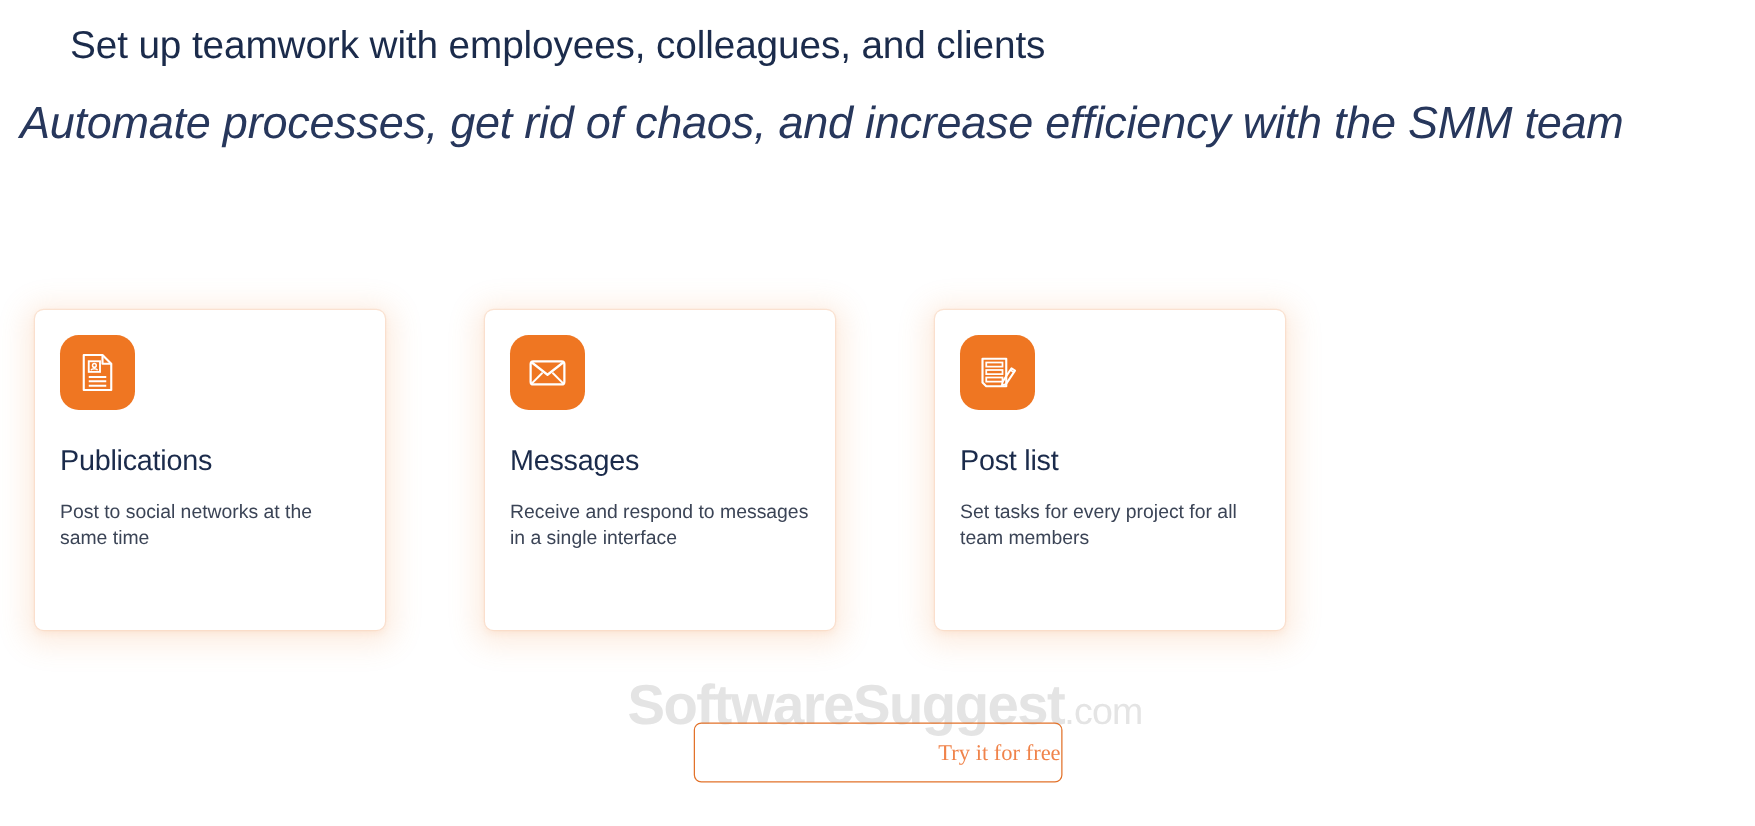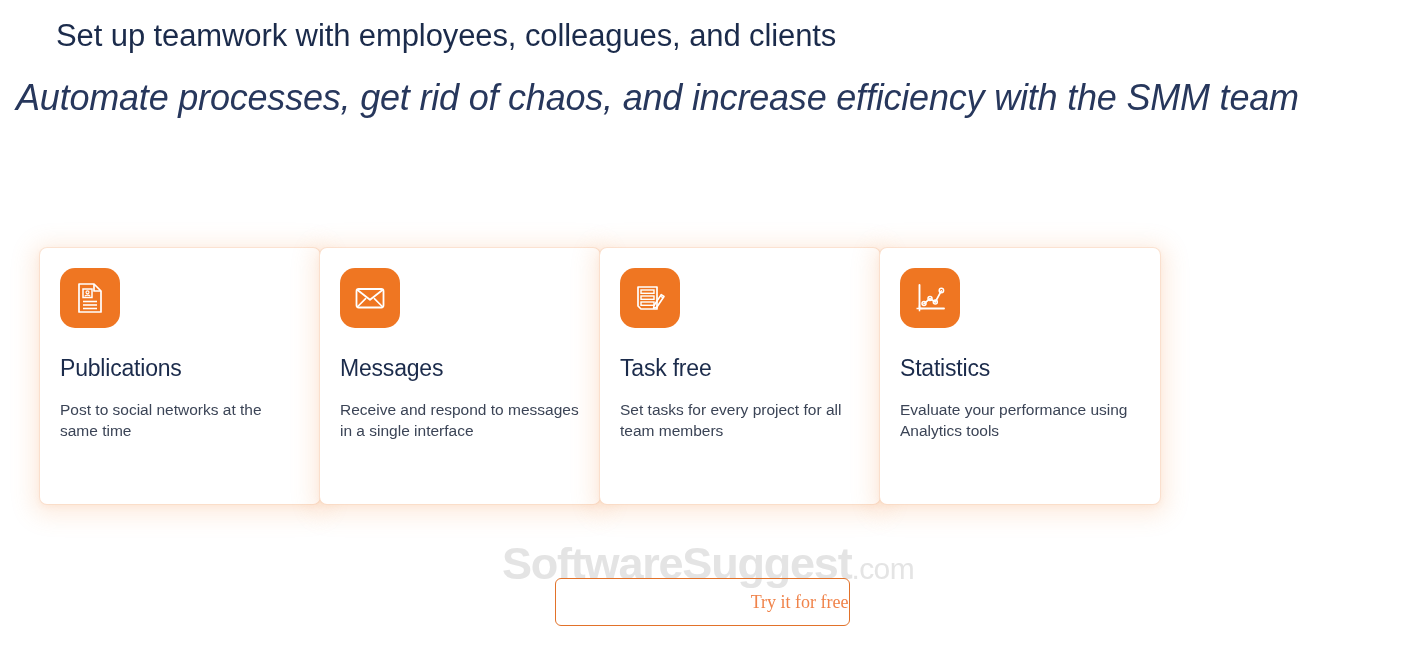--- a/index.html
+++ b/index.html
@@ -50,21 +50,21 @@
   }
 
   
   .cards-row {
     position: absolute;
     left: 28px;
     top: 248px;
     width: 1360px;
     height: 256px;
     display: flex;
-    margin-left: 12px;
+    gap: 80px;
   }
 
   .card {
     position: relative;
     width: 280px;
     height: 256px;
     background: #ffffff;
     border-radius: 7px;
     box-shadow:
       0 0 0 1px rgba(247, 214, 190, 0.55),
@@ -199,40 +199,24 @@
       <div class="icon-tile">
         <svg width="34" height="34" viewBox="0 0 34 34" fill="none" aria-hidden="true">
           <path d="M5 6 H24 V28 H8 L5 25 Z" stroke="#ffffff" stroke-width="1.7" fill="none" stroke-linejoin="round"></path>
           <rect x="8" y="9" width="13" height="3.3" stroke="#ffffff" stroke-width="1.4" fill="none"></rect>
           <rect x="8" y="15" width="13" height="3.3" stroke="#ffffff" stroke-width="1.4" fill="none"></rect>
           <rect x="8" y="21" width="13" height="3.3" stroke="#ffffff" stroke-width="1.4" fill="none"></rect>
           <path d="M21 24.5 L28.2 13.6 L31 15.5 L23.8 26.3 L20.6 27.3 Z" stroke="#ffffff" stroke-width="1.6" fill="none" stroke-linejoin="round"></path>
           <line x1="27.3" y1="15" x2="30.1" y2="16.9" stroke="#ffffff" stroke-width="1.3"></line>
         </svg>
       </div>
-      <div class="card-title">Task free</div>
+      <div class="card-title">Post list</div>
       <div class="card-desc">Set tasks for every project for all team members</div>
     </div>
 
-    <div class="card">
-      <div class="icon-tile">
-        <svg width="34" height="34" viewBox="0 0 34 34" fill="none" aria-hidden="true">
-          <path d="M6.5 4 V27.5 H31" stroke="#ffffff" stroke-width="1.9" fill="none" stroke-linecap="round" stroke-linejoin="round"></path>
-          <line x1="3.5" y1="27.5" x2="9.5" y2="27.5" stroke="#ffffff" stroke-width="1.5"></line>
-          <line x1="6.5" y1="24.5" x2="6.5" y2="30.3" stroke="#ffffff" stroke-width="1.5"></line>
-          <path d="M11 22.6 L17 17.6 L22.3 21 L28.3 9.8" stroke="#ffffff" stroke-width="1.7" fill="none" stroke-linecap="round" stroke-linejoin="round"></path>
-          <circle cx="11" cy="22.6" r="2" stroke="#ffffff" stroke-width="1.5" fill="none"></circle>
-          <circle cx="17" cy="17.6" r="2" stroke="#ffffff" stroke-width="1.5" fill="none"></circle>
-          <circle cx="22.3" cy="21" r="2" stroke="#ffffff" stroke-width="1.5" fill="none"></circle>
-          <circle cx="28.4" cy="9.5" r="2.2" stroke="#ffffff" stroke-width="1.5" fill="none"></circle>
-        </svg>
-      </div>
-      <div class="card-title">Statistics</div>
-      <div class="card-desc">Evaluate your performance using Analytics tools</div>
-    </div>
 
   </div>
 
   <div class="watermark">
     <span class="wm-main">SoftwareSuggest</span><span class="wm-tld">.com</span>
   </div>
 
   <div class="cta-wrap">
     <button class="cta-button">Try it for free</button>
   </div>

